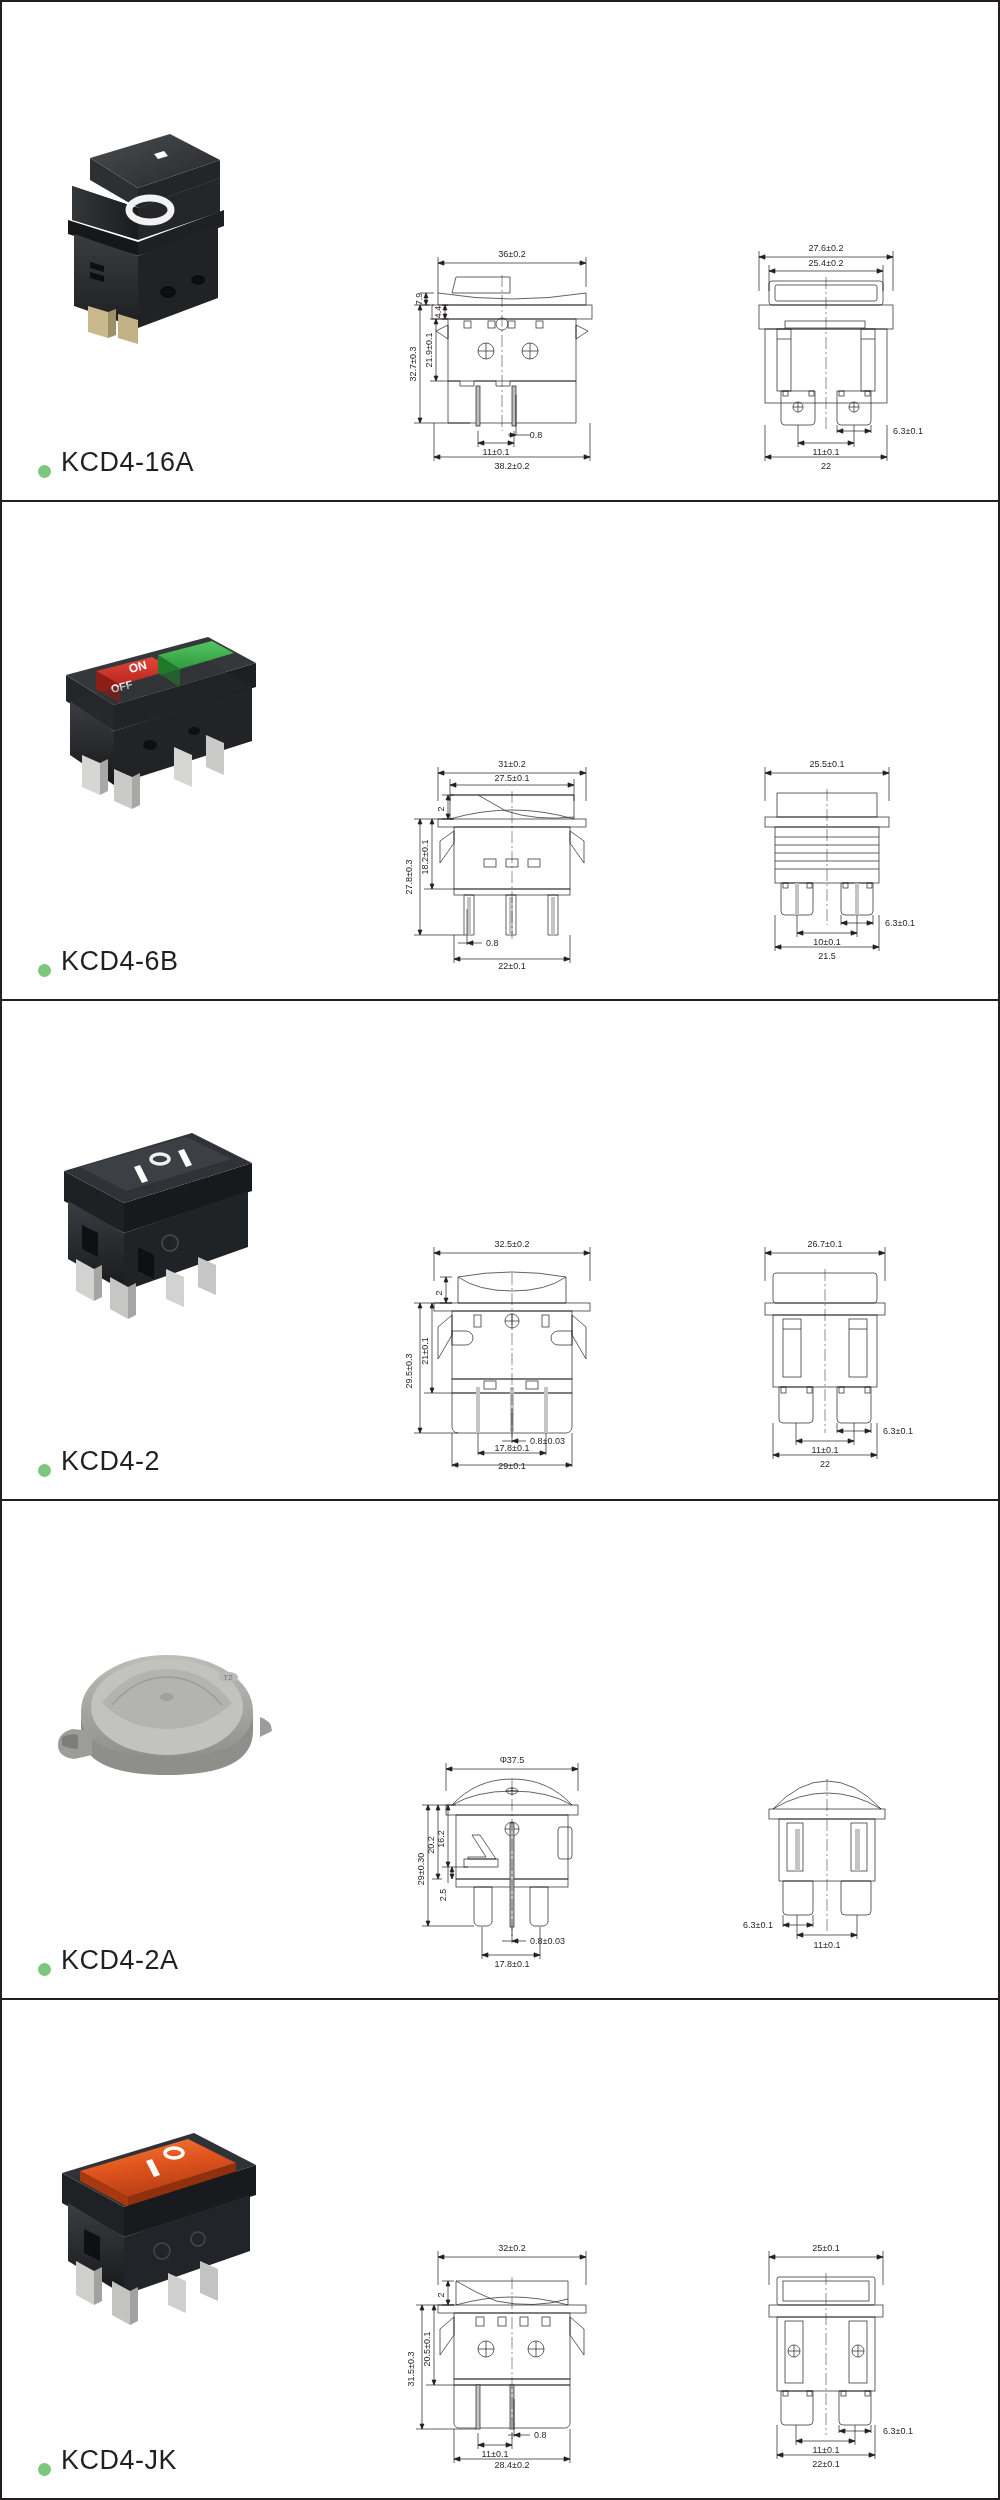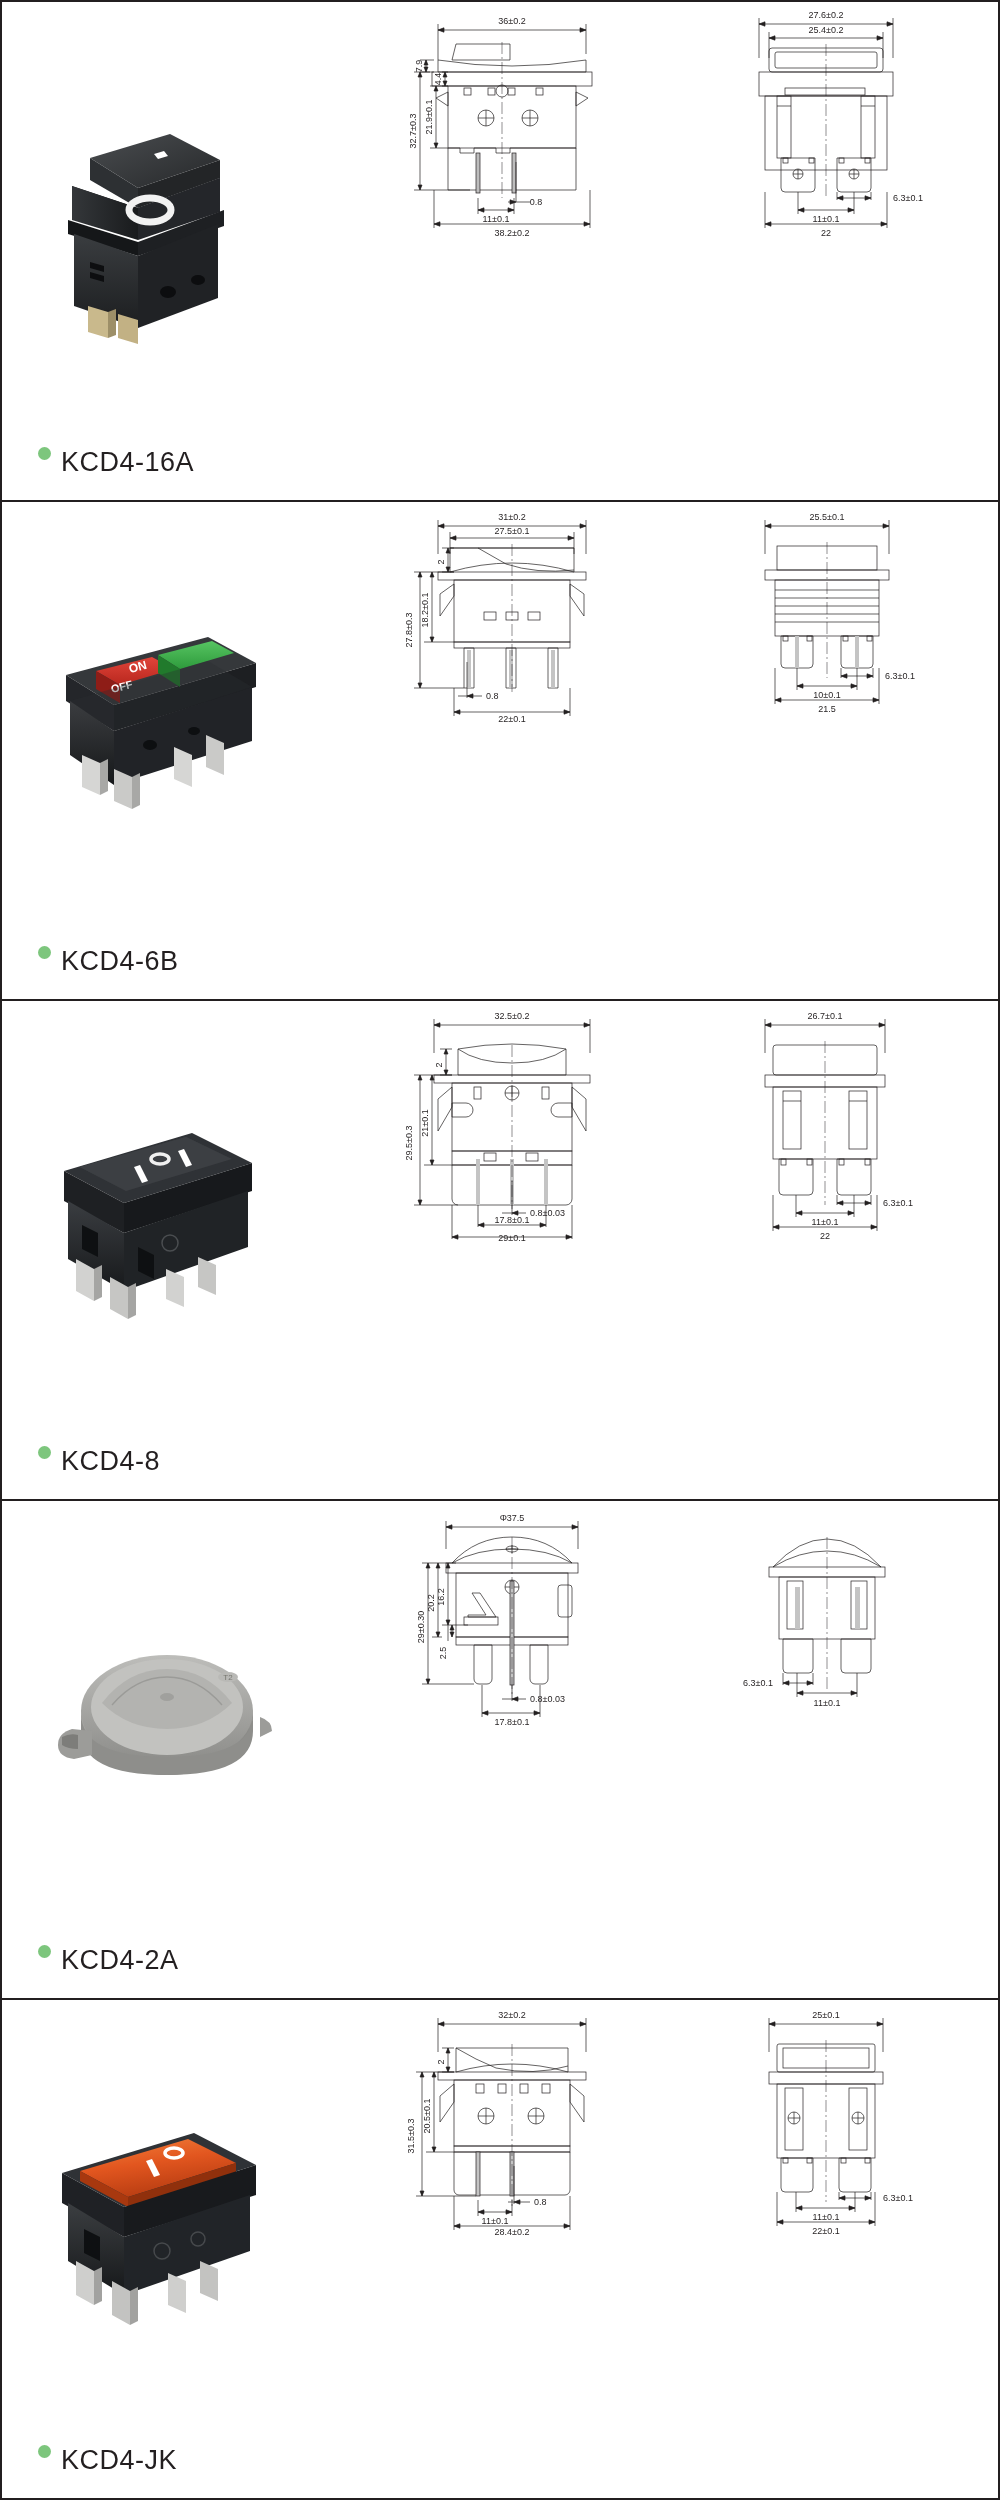--- a/index.html
+++ b/index.html
@@ -35,37 +35,37 @@
     align-items:center; justify-content:flex-start;
     padding-top:14px;
   }
   .photo-stage {
     flex:1 1 auto;
     width:100%;
     display:flex; align-items:center; justify-content:center;
     position:relative;
   }
   .model-label {
-    display:flex; align-items:flex-start; gap:10px;
+    display:flex; align-items:flex-end; gap:10px;
     align-self:flex-start;
     margin:0 0 22px 36px;
     font-size:27px; letter-spacing:.5px;
     color:#231f20;
     white-space:nowrap;
   }
   .bullet {
     width:13px; height:13px; border-radius:50%;
     background:#7dc67d; flex:0 0 auto;
     display:inline-block;
   }
 
   
   .drawings-cell {
     flex:1 1 auto;
-    display:flex; align-items:flex-start; justify-content:space-around;
+    display:flex; align-items:flex-end; justify-content:space-around;
     padding:0 16px 30px 0;
   }
   .dwg { position:relative; }
   .dwg svg { display:block; }
 </style>
 </head>
 <body>
 
 <div class="catalog">
 
@@ -467,21 +467,21 @@
           <polygon points="34,144 52,154 52,186 34,176" fill="#d2d2d0"></polygon>
           <polygon points="68,162 86,172 86,204 68,194" fill="#c6c6c4"></polygon>
           <polygon points="124,154 142,162 142,192 124,184" fill="#d2d2d0"></polygon>
           <polygon points="156,142 174,150 174,180 156,172" fill="#c6c6c4"></polygon>
           <polygon points="52,154 60,150 60,182 52,186" fill="#a5a5a3"></polygon>
           <polygon points="86,172 94,168 94,200 86,204" fill="#a5a5a3"></polygon>
         </svg>
       </div>
       <div class="model-label">
         <span class="bullet"></span>
-        <span>KCD4-8</span>
+        <span>KCD4-2</span>
       </div>
     </div>
 
     <div class="drawings-cell">
       <div class="dwg">
         <svg width="220" height="240" viewBox="0 0 220 240" font-family="Liberation Sans, sans-serif" font-size="9" fill="#231f20" stroke="#231f20">
           <g stroke-width="0.7" fill="none">
             <line x1="44" y1="18" x2="44" y2="52"></line>
               <line x1="200" y1="18" x2="200" y2="52"></line>
             <line x1="44" y1="24" x2="200" y2="24"></line>

